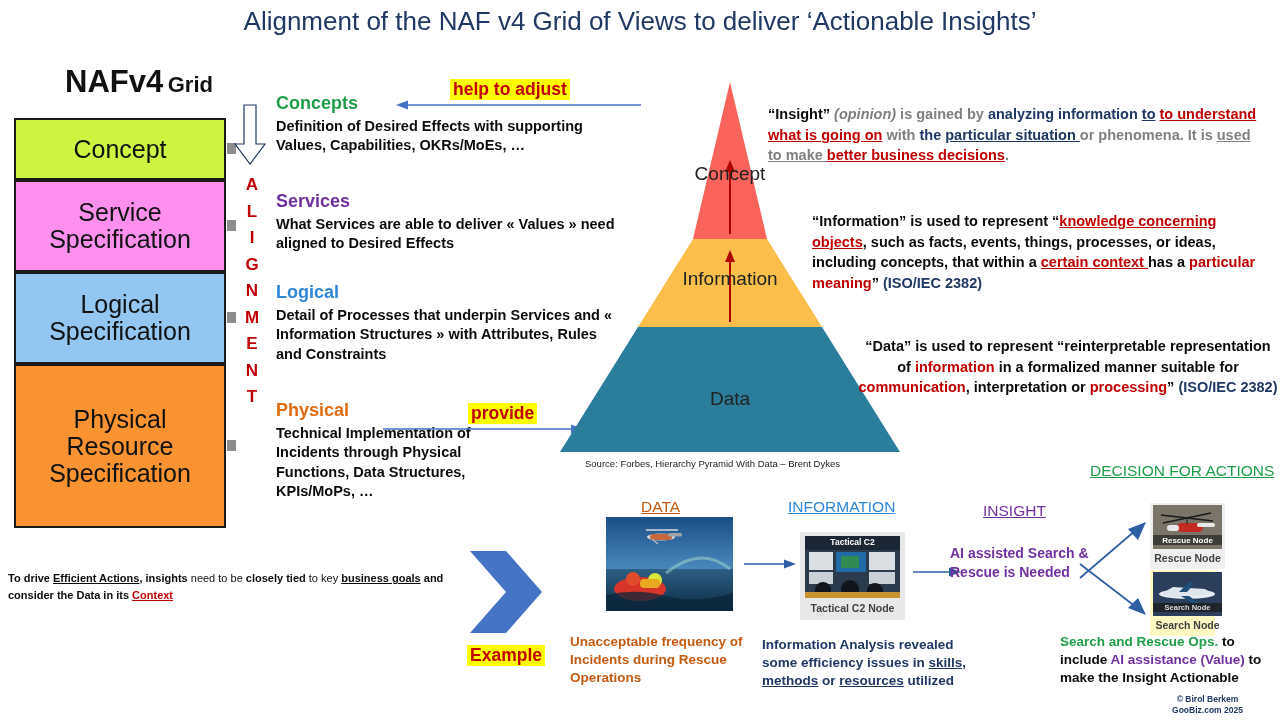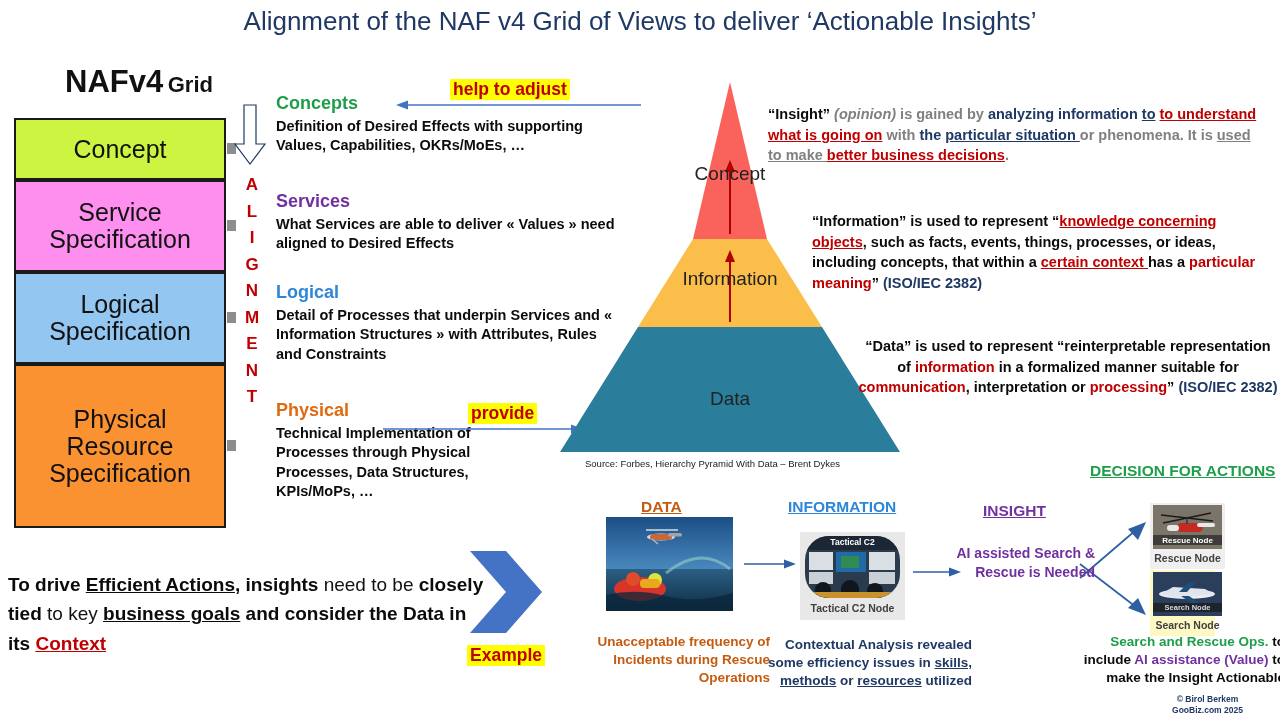--- a/index.html
+++ b/index.html
@@ -84,44 +84,44 @@
   .k{color:#0b0b0b;}
   .navy{color:#1F3864;}
   .red{color:#C00000;}
   .redu{color:#C00000;text-decoration:underline;}
   .navyu{color:#1F3864;text-decoration:underline;}
   .gu{color:#808080;text-decoration:underline;}
   .ital{font-style:italic;}
 
   
   #bottom-statement{
-    left:8px;top:570px;width:480px;font-size:19px;font-weight:bold;
+    left:8px;top:570px;width:480px;font-size:11px;font-weight:bold;
     line-height:1.55;color:#0b0b0b;
   }
   #bottom-statement .norm{font-weight:normal;color:#111;}
 
   
   #chevron{left:470px;top:551px;}
 
   
   .flow-head{
-    font-size:15.5px;font-weight:bold;text-decoration:underline;white-space:nowrap;text-align:center;
+    font-size:15.5px;font-weight:normal;text-decoration:underline;white-space:nowrap;text-align:center;
   }
   #fh-data{left:641px;top:498px;color:#C55A11;}
   #fh-information{left:788px;top:498px;color:#2E86D8;}
   #fh-insight{left:983px;top:502px;color:#7030A0;}
   #fh-decision{left:1090px;top:462px;color:#1E9E4A;}
   #img-rescue{left:606px;top:517px;width:127px;height:94px;}
   #img-c2{left:800px;top:532px;width:105px;height:88px;background:#E8E8E8;}
   #img-rescue-node{left:1150px;top:503px;width:75px;height:66px;background:#EFEFEF;}
   #img-search-node{left:1150px;top:570px;width:65px;height:66px;background:#fef9c3;}
 
   .cap{font-size:10.5px;color:#404040;text-align:center;font-weight:bold;}
 
-  .flow-cap{font-size:13.5px;font-weight:bold;text-align:right;line-height:1.35;}
+  .flow-cap{font-size:13.5px;font-weight:bold;text-align:left;line-height:1.35;}
   #cap-data{left:570px;top:633px;width:200px;color:#C55A11;}
   #cap-info{left:762px;top:636px;width:210px;color:#1F3864;}
   #cap-insight{left:950px;top:544px;width:145px;color:#7030A0;font-size:14px;}
   #cap-decision{left:1060px;top:633px;width:225px;}
 
   
   #copyright{
     left:1140px;top:694px;width:135px;text-align:center;
     font-size:8.5px;font-weight:bold;color:#1F3864;line-height:1.3;
   }
@@ -190,21 +190,21 @@
 <div class="abs" id="b-services">
   <div class="blk-title">Services</div>
   <div class="blk-body">What Services are able to deliver « Values » need  aligned to Desired Effects</div>
 </div>
 <div class="abs" id="b-logical">
   <div class="blk-title">Logical</div>
   <div class="blk-body">Detail of Processes that underpin Services and « Information Structures » with Attributes, Rules and Constraints</div>
 </div>
 <div class="abs" id="b-physical">
   <div class="blk-title">Physical</div>
-  <div class="blk-body">Technical Implementation of Processes through Physical Processes, Data Structures, KPIs/MoPs, …</div>
+  <div class="blk-body">Technical Implementation of Incidents through Physical Functions, Data Structures, KPIs/MoPs, …</div>
 </div>
 
 <div class="abs hl" id="hl-help">help to adjust</div>
 <div class="abs" style="left:396px;top:100px;">
   <svg width="245" height="14" viewBox="0 0 245 14">
     <line x1="10" y1="5" x2="245" y2="5" stroke="#4472C4" stroke-width="1.6"></line>
     <polygon points="0,5 12,0.5 12,9.5" fill="#4472C4"></polygon>
   </svg>
 </div>
 
@@ -289,21 +289,21 @@
     </g>
     <ellipse cx="34" cy="72" rx="26" ry="12" fill="#D8352A"></ellipse>
     <circle cx="27" cy="62" r="7" fill="#E04C2B"></circle>
     <circle cx="49" cy="63" r="7" fill="#D9E63C"></circle>
     <rect x="34" y="62" width="20" height="9" rx="4" fill="#E8A820"></rect>
     <path d="M0 78 Q30 71 60 79 T127 76 L127 94 L0 94Z" fill="#0B2639" opacity="0.75"></path>
   </svg>
 </div>
 
 <div class="abs" id="img-c2">
-  <div style="position:absolute;left:5px;top:4px;width:95px;height:62px;background:#2B3B4E;overflow:hidden;border-radius:24px;">
+  <div style="position:absolute;left:5px;top:4px;width:95px;height:62px;background:#2B3B4E;overflow:hidden;">
     <div style="position:absolute;left:0;top:0;width:95px;height:14px;background:#1C2736;"></div>
     <div style="position:absolute;left:4px;top:16px;width:24px;height:18px;background:#DADFE4;"></div>
     <div style="position:absolute;left:31px;top:16px;width:30px;height:20px;background:#1E6BA8;"></div>
     <div style="position:absolute;left:36px;top:20px;width:18px;height:12px;background:#2F8B52;"></div>
     <div style="position:absolute;left:64px;top:16px;width:26px;height:18px;background:#DADFE4;"></div>
     <div style="position:absolute;left:4px;top:36px;width:24px;height:12px;background:#C9D1D7;"></div>
     <div style="position:absolute;left:64px;top:36px;width:26px;height:12px;background:#C9D1D7;"></div>
     <div style="position:absolute;left:10px;top:46px;width:16px;height:16px;border-radius:8px 8px 0 0;background:#11161D;"></div>
     <div style="position:absolute;left:36px;top:44px;width:18px;height:18px;border-radius:9px 9px 0 0;background:#11161D;"></div>
     <div style="position:absolute;left:62px;top:47px;width:16px;height:15px;border-radius:8px 8px 0 0;background:#11161D;"></div>
@@ -366,21 +366,21 @@
 </div>
 <div class="abs" style="left:1078px;top:562px;">
   <svg width="70" height="60" viewBox="0 0 70 60">
     <line x1="2" y1="2" x2="58" y2="45" stroke="#2E5FA3" stroke-width="1.7"></line>
     <polygon points="68,53 50,46 60,36" fill="#2E5FA3"></polygon>
   </svg>
 </div>
 
 <div class="abs flow-cap" id="cap-data">Unacceptable frequency of Incidents during Rescue Operations</div>
 <div class="abs flow-cap" id="cap-info">
-  <span>Contextual Analysis revealed some efficiency issues in </span><u>skills, methods</u><span> or </span><u>resources</u><span> utilized</span>
+  <span>Information Analysis revealed some efficiency issues in </span><u>skills, methods</u><span> or </span><u>resources</u><span> utilized</span>
 </div>
 <div class="abs flow-cap" id="cap-insight">AI assisted Search &amp; Rescue is Needed</div>
 <div class="abs flow-cap" id="cap-decision">
   <span style="color:#1E9E4A">Search and Rescue Ops.</span><span style="color:#0b0b0b"> to include </span><span style="color:#7030A0">AI assistance (Value)</span><span style="color:#0b0b0b"> to make the Insight Actionable</span>
 </div>
 
 <div class="abs" id="copyright">
   <div>© Birol Berkem</div>
   <div>GooBiz.com 2025</div>
 </div>

